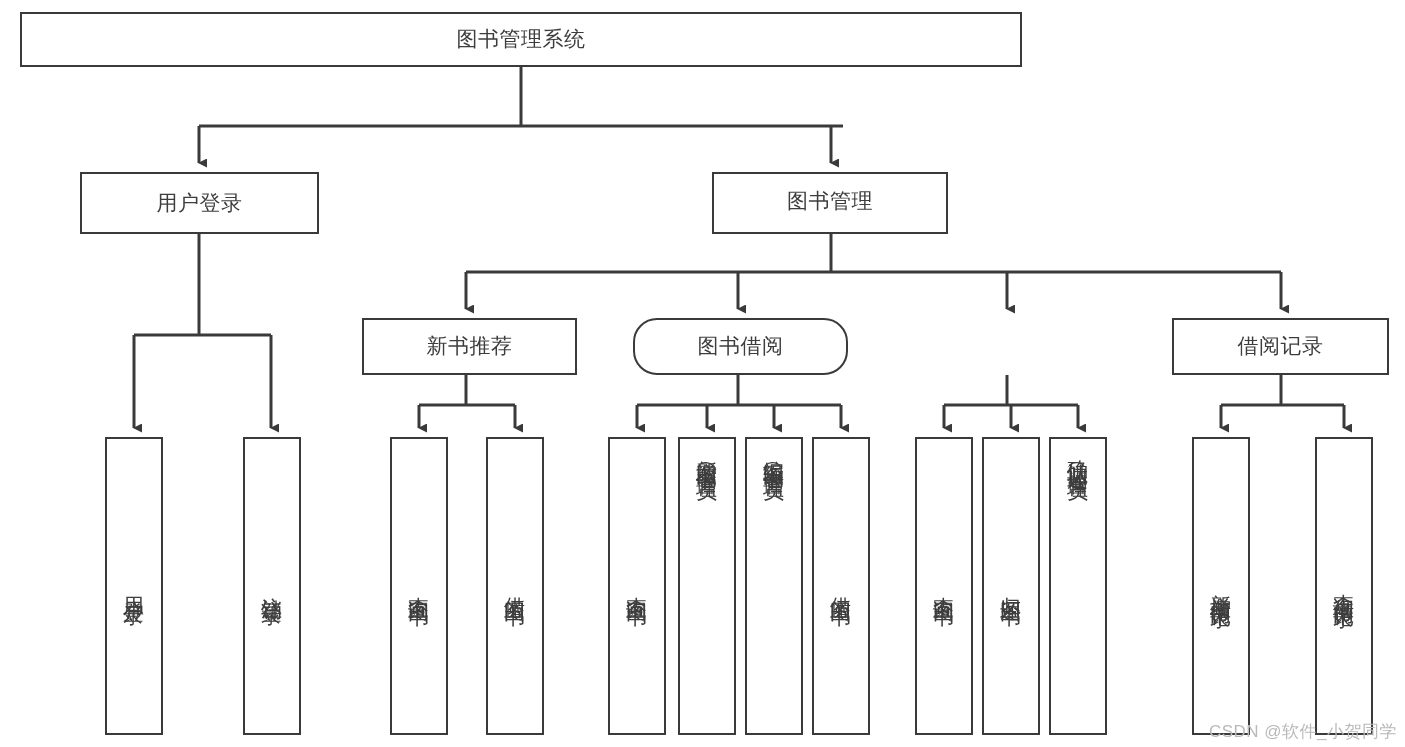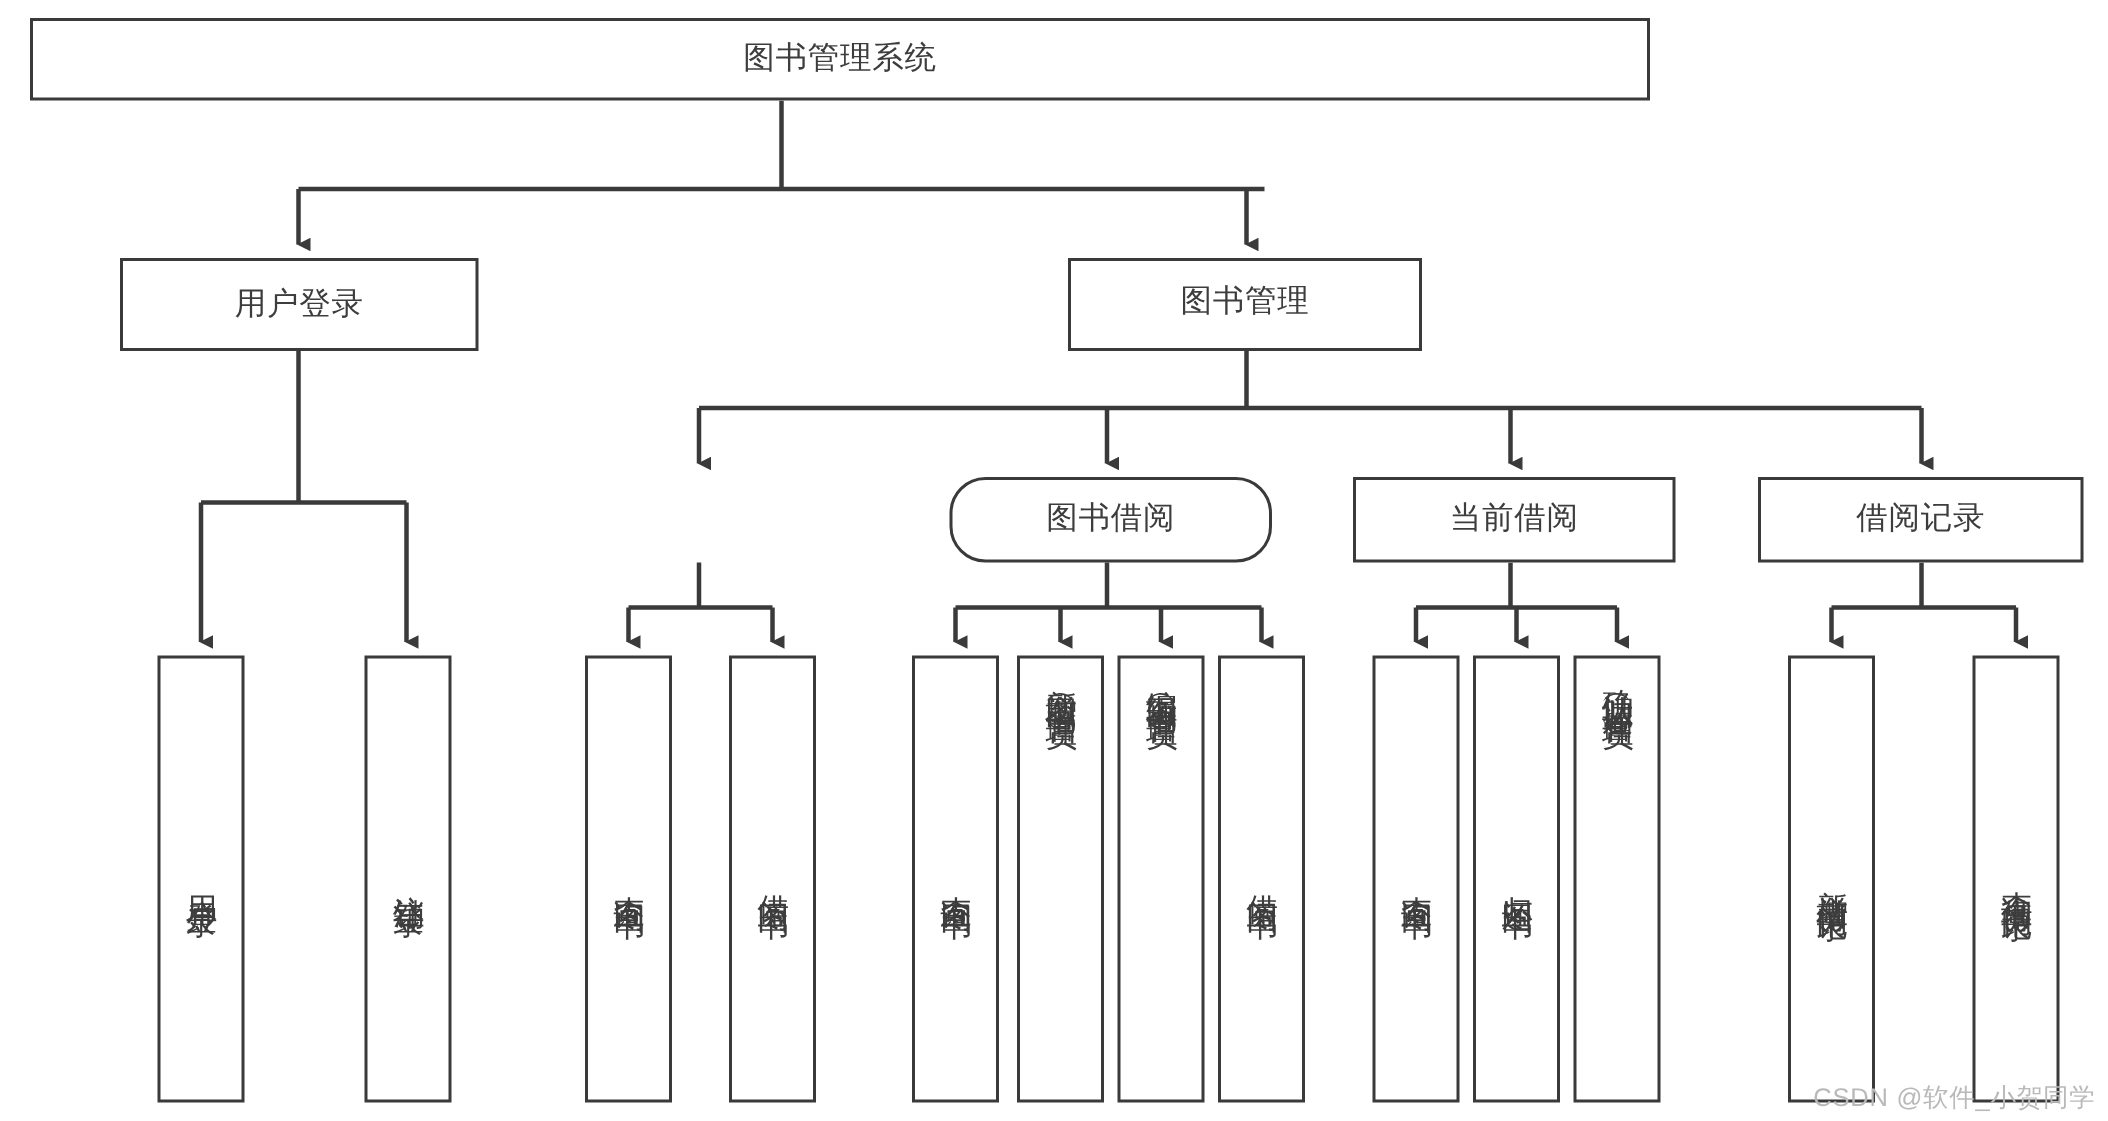--- a/index.html
+++ b/index.html
@@ -123,37 +123,37 @@
       <path d="M1011,405 L1011,428" marker-end="url(#arrowhead)"></path>
       <path d="M1078,405 L1078,428" marker-end="url(#arrowhead)"></path>
 
       <path d="M1281,375 L1281,405"></path>
       <path d="M1221,405 L1344,405"></path>
       <path d="M1221,405 L1221,428" marker-end="url(#arrowhead)"></path>
       <path d="M1344,405 L1344,428" marker-end="url(#arrowhead)"></path>
     </g>
   </svg>
 
-  <div class="node-box" style="left:20px; top:12px; width:1080px; height:55px;">
+  <div class="node-box" style="left:20px; top:12px; width:1002px; height:55px;">
     <span class="node-label">图书管理系统</span>
   </div>
 
   <div class="node-box" style="left:80px; top:172px; width:239px; height:62px;">
     <span class="node-label">用户登录</span>
   </div>
   <div class="node-box" style="left:712px; top:172px; width:236px; height:62px;font-family:Liberation Mono, monospace;">
     <span class="node-label">图书管理</span>
   </div>
 
+  <div class="node-box" style="left:362px; top:318px; width:215px; height:57px;">
+    <span class="node-label">新书推荐</span>
+  </div>
   <div class="node-box" style="left:633px; top:318px; width:215px; height:57px;border-radius:24px;">
     <span class="node-label">图书借阅</span>
   </div>
-  <div class="node-box" style="left:902px; top:318px; width:215px; height:57px;">
-    <span class="node-label">当前借阅</span>
-  </div>
   <div class="node-box" style="left:1172px; top:318px; width:217px; height:57px;">
     <span class="node-label">借阅记录</span>
   </div>
 
   <div class="node-box vertical vert-center" style="left:105px; top:437px; width:58px; height:298px;">
     <span class="node-label">用户登录</span>
   </div>
   <div class="node-box vertical vert-center" style="left:243px; top:437px; width:58px; height:298px;">
     <span class="node-label">注销登录</span>
   </div>

